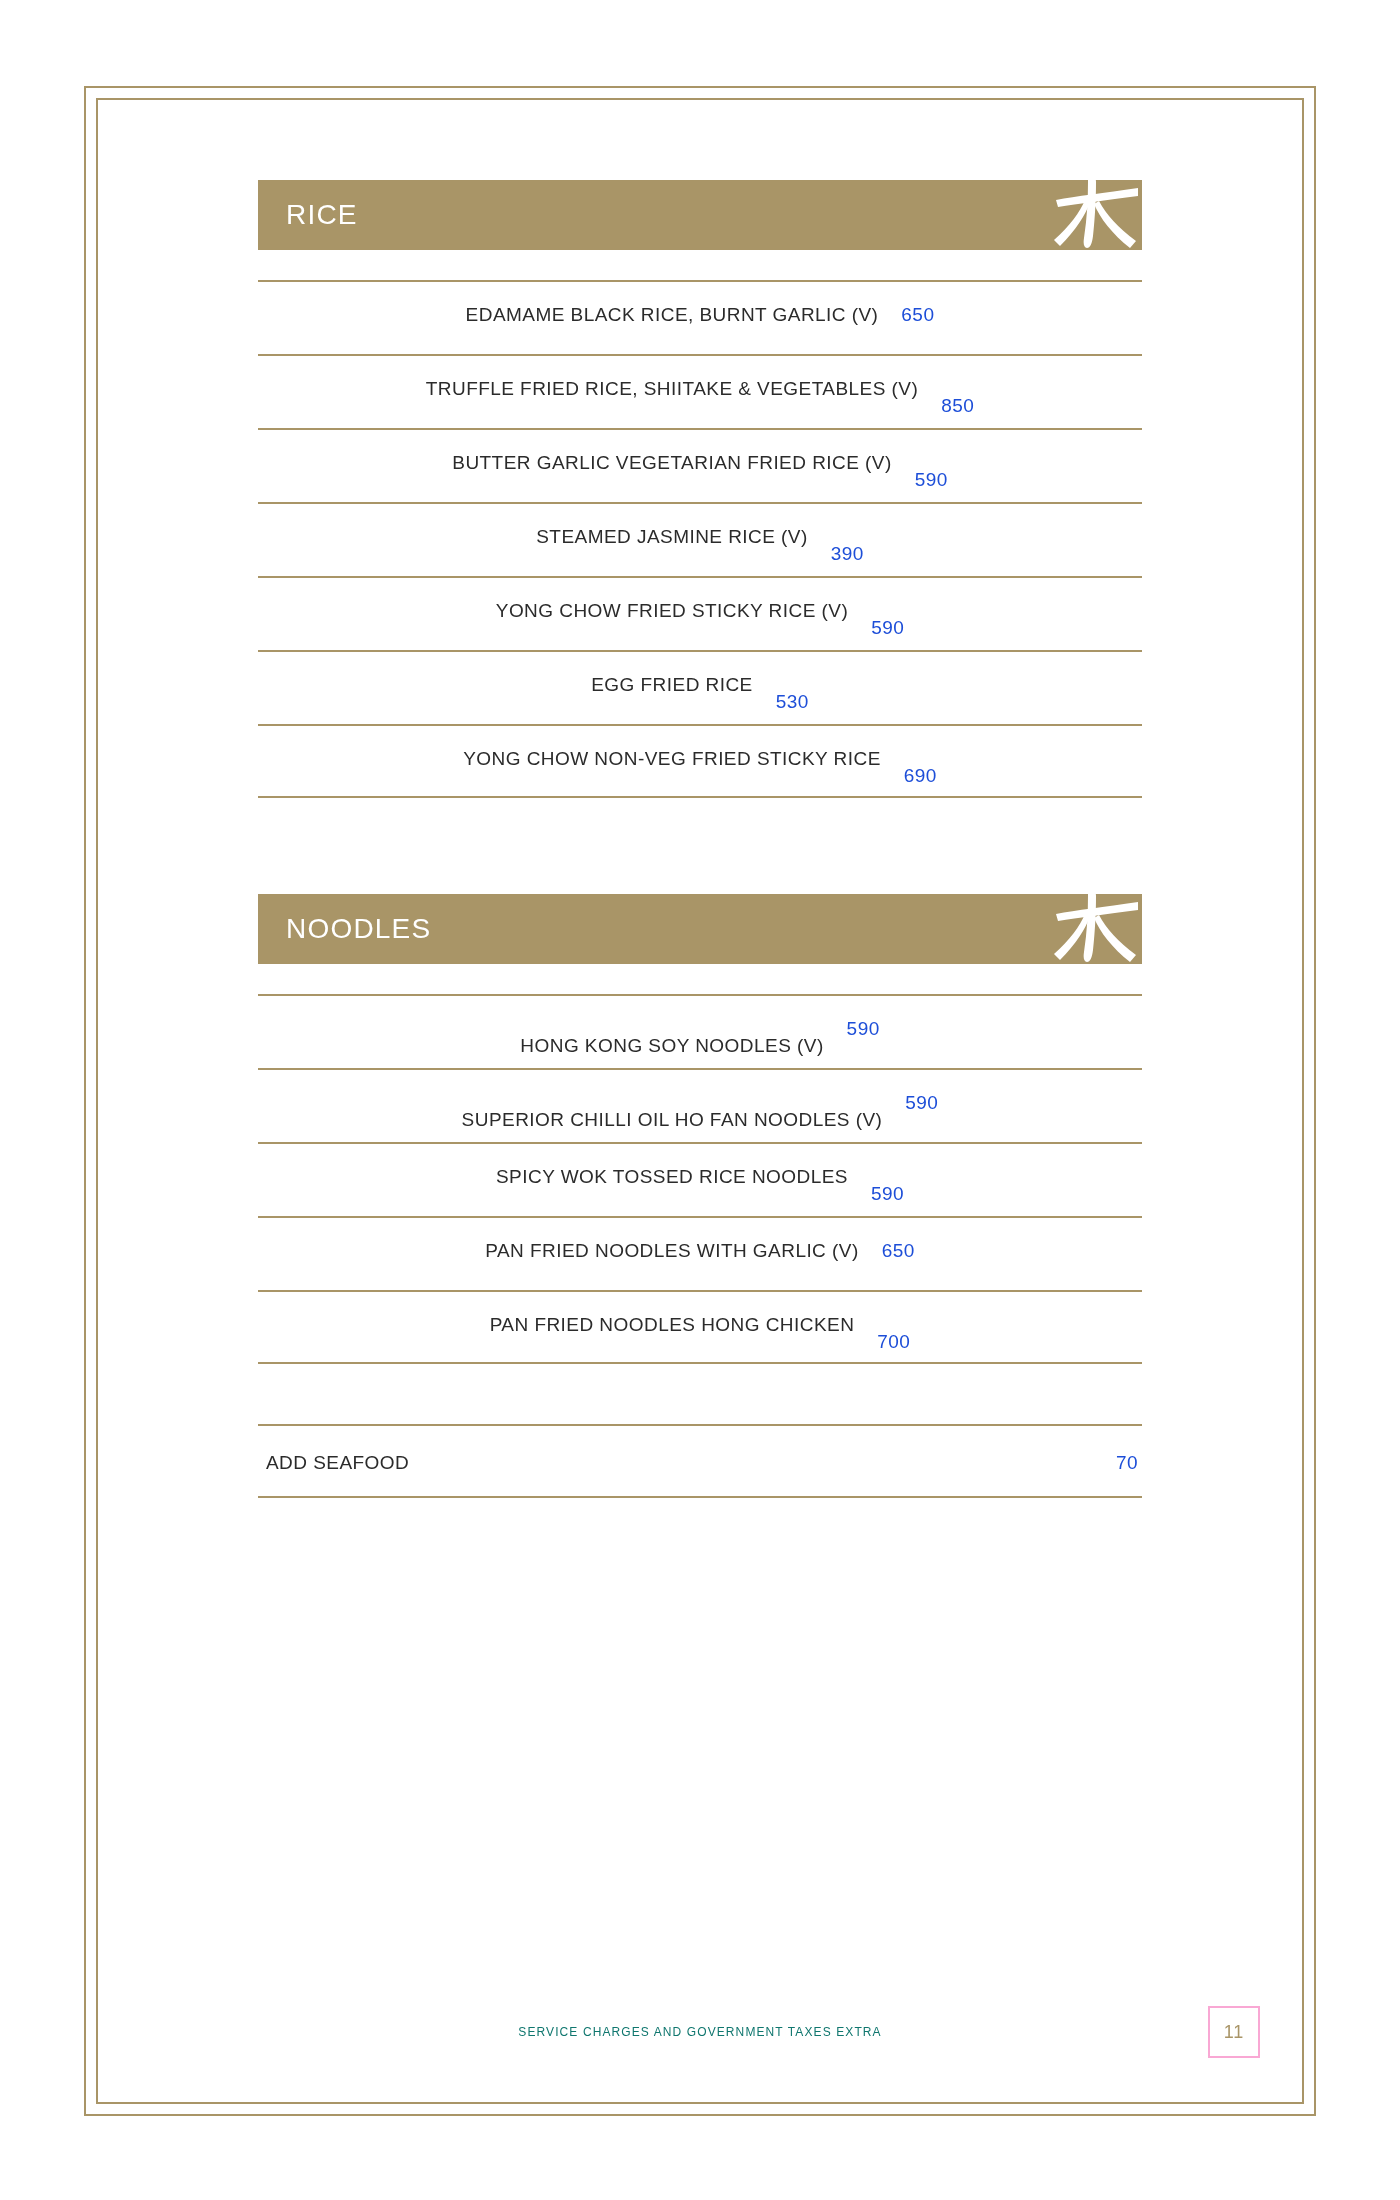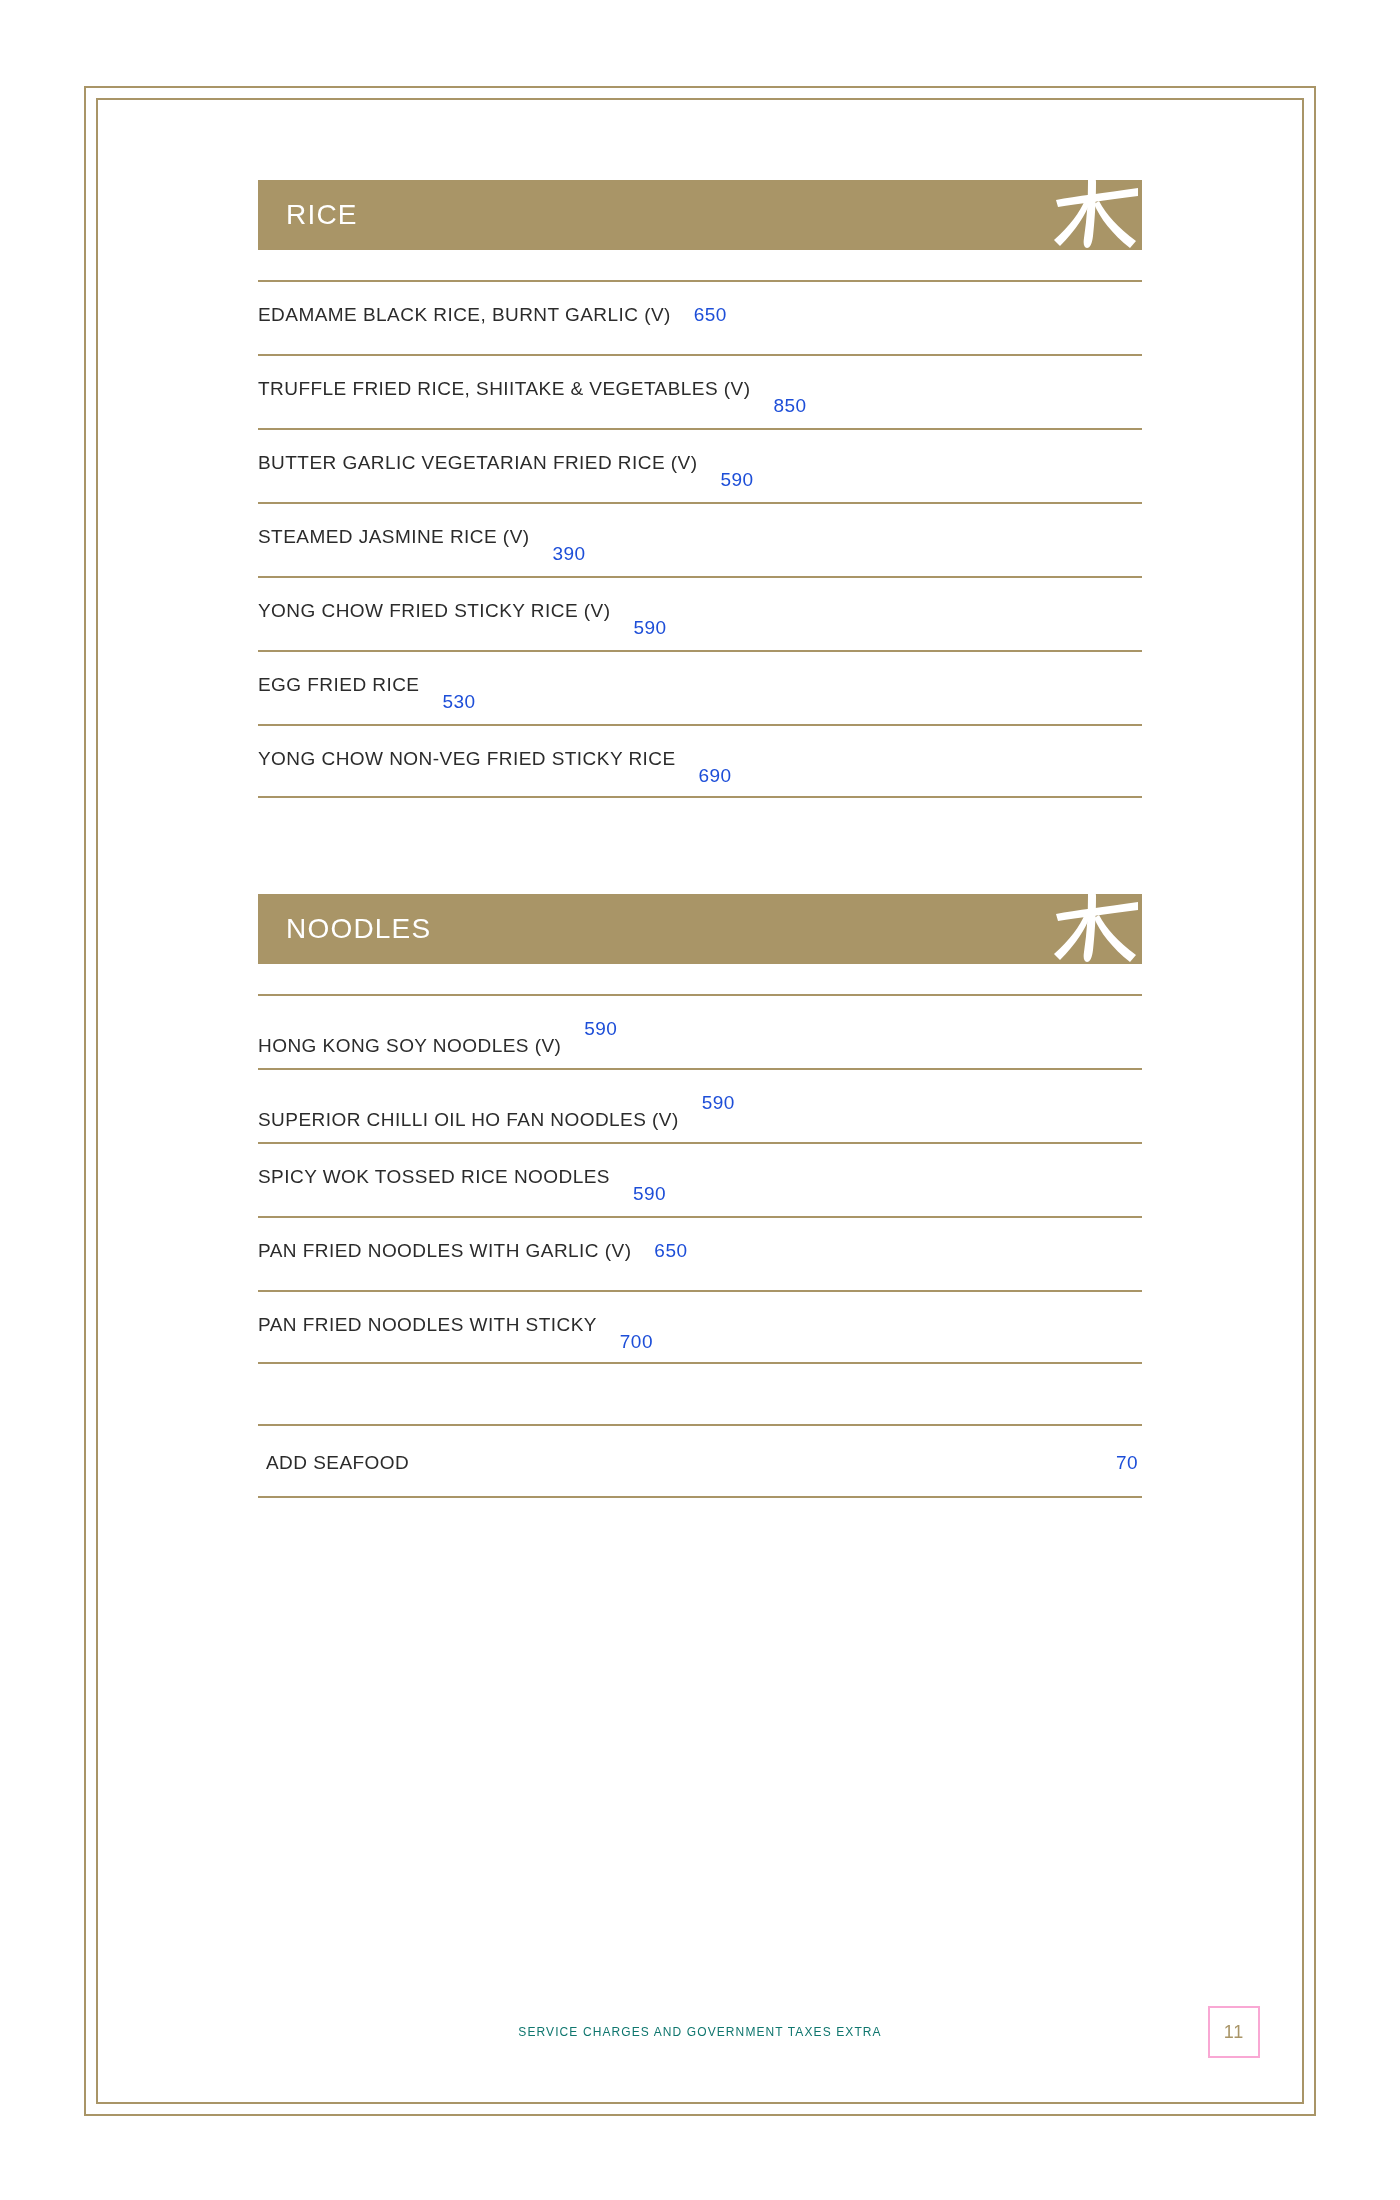--- a/index.html
+++ b/index.html
@@ -69,21 +69,21 @@
   }
   .brand-mark svg { display: block; width: 100%; height: 100%; }
 
   
   .menu-list { margin-top: 30px; }
 
   .menu-row {
     position: relative;
     display: flex;
     align-items: flex-start;
-    justify-content: flex-start;
+    justify-content: center;
     border-top: 2px solid #a99567;
     min-height: 74px;
     padding-top: 22px;
   }
   .menu-row:last-child { border-bottom: 2px solid #a99567; }
 
   .item-name {
     font-size: 19px;
     color: #2b2b2b;
     letter-spacing: 0.45px;
@@ -230,21 +230,21 @@
       </div>
       <div class="menu-row price-low">
         <span class="item-name">SPICY WOK TOSSED RICE NOODLES</span>
         <span class="item-price">590</span>
       </div>
       <div class="menu-row">
         <span class="item-name">PAN FRIED NOODLES WITH GARLIC (V)</span>
         <span class="item-price">650</span>
       </div>
       <div class="menu-row price-low">
-        <span class="item-name">PAN FRIED NOODLES WITH STICKY</span>
+        <span class="item-name">PAN FRIED NOODLES HONG CHICKEN</span>
         <span class="item-price">700</span>
       </div>
     </div>
 
     <div class="addon-block">
       <div class="addon-row">
         <span class="item-name">ADD SEAFOOD</span>
         <span class="item-price">70</span>
       </div>
     </div>

